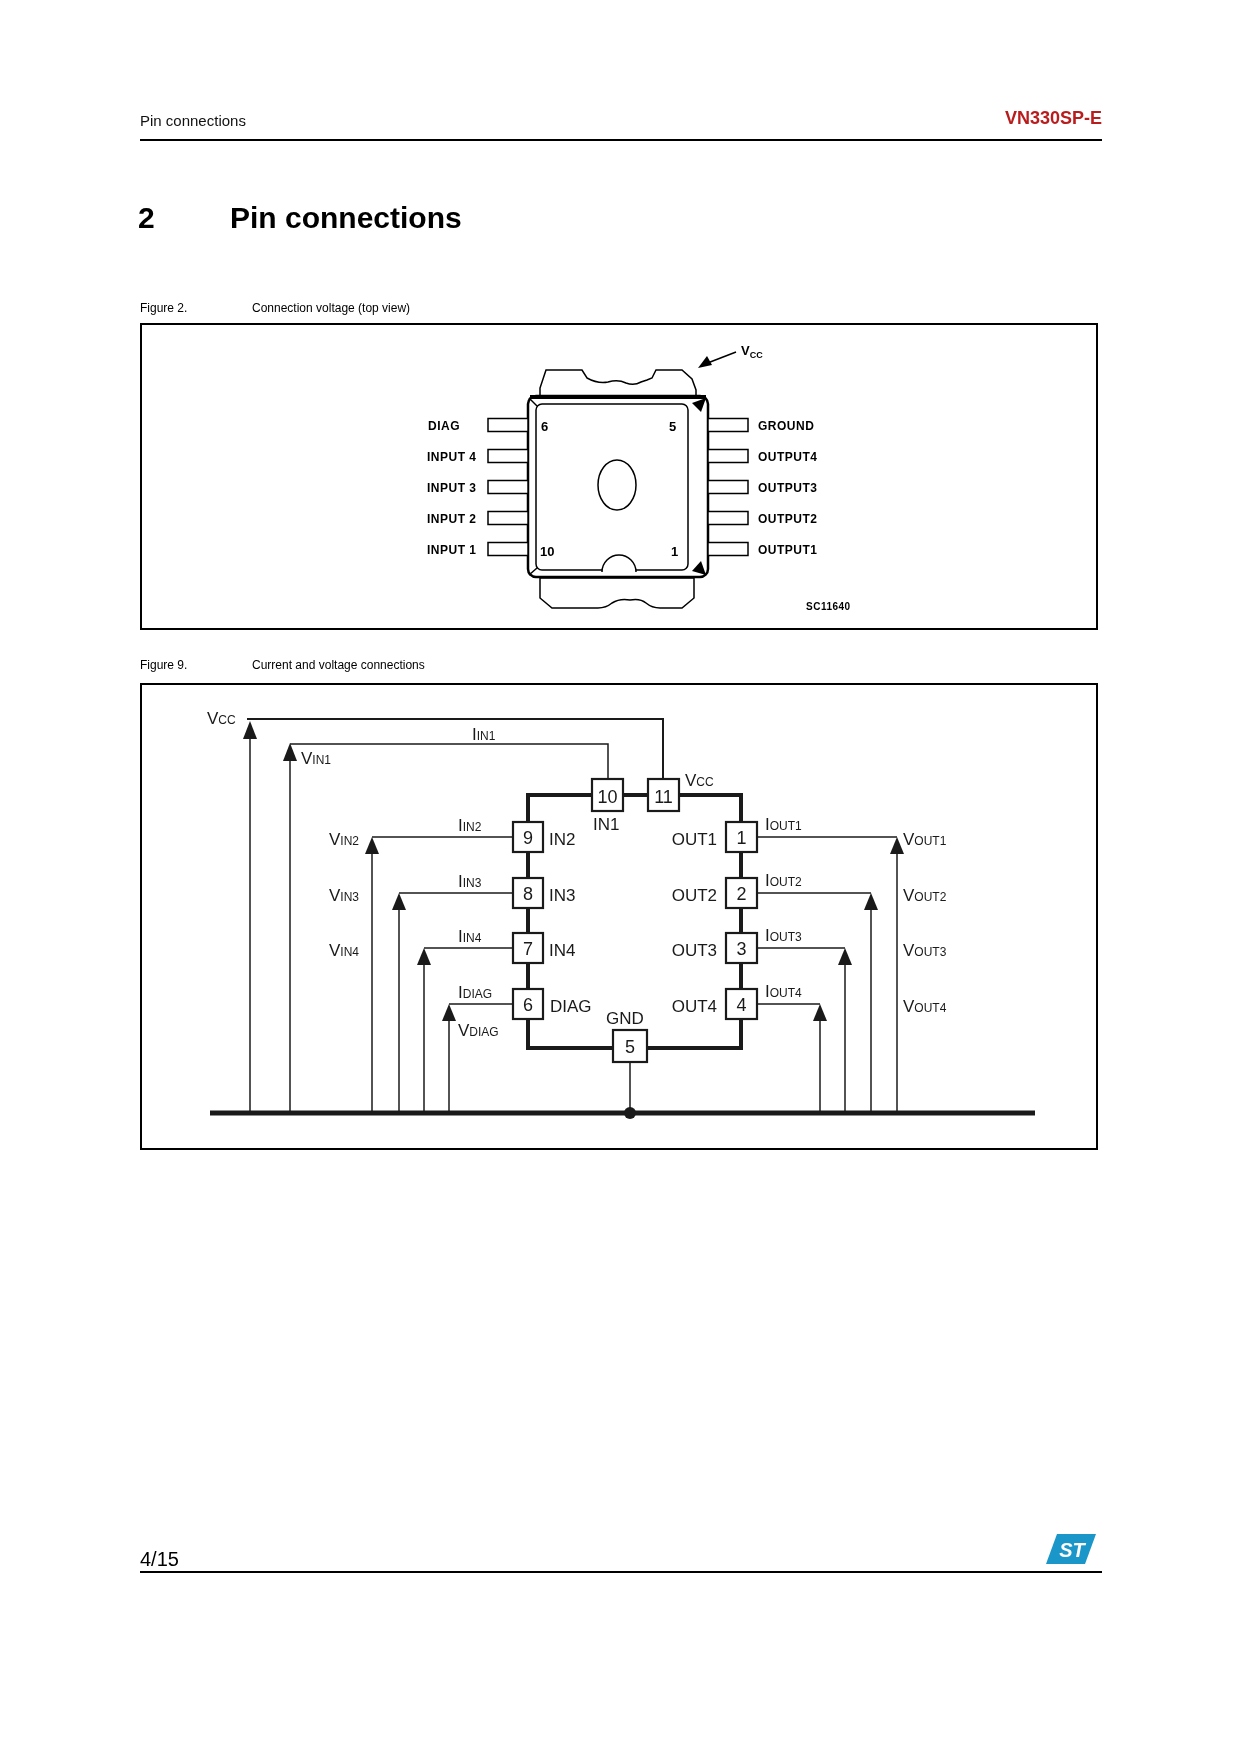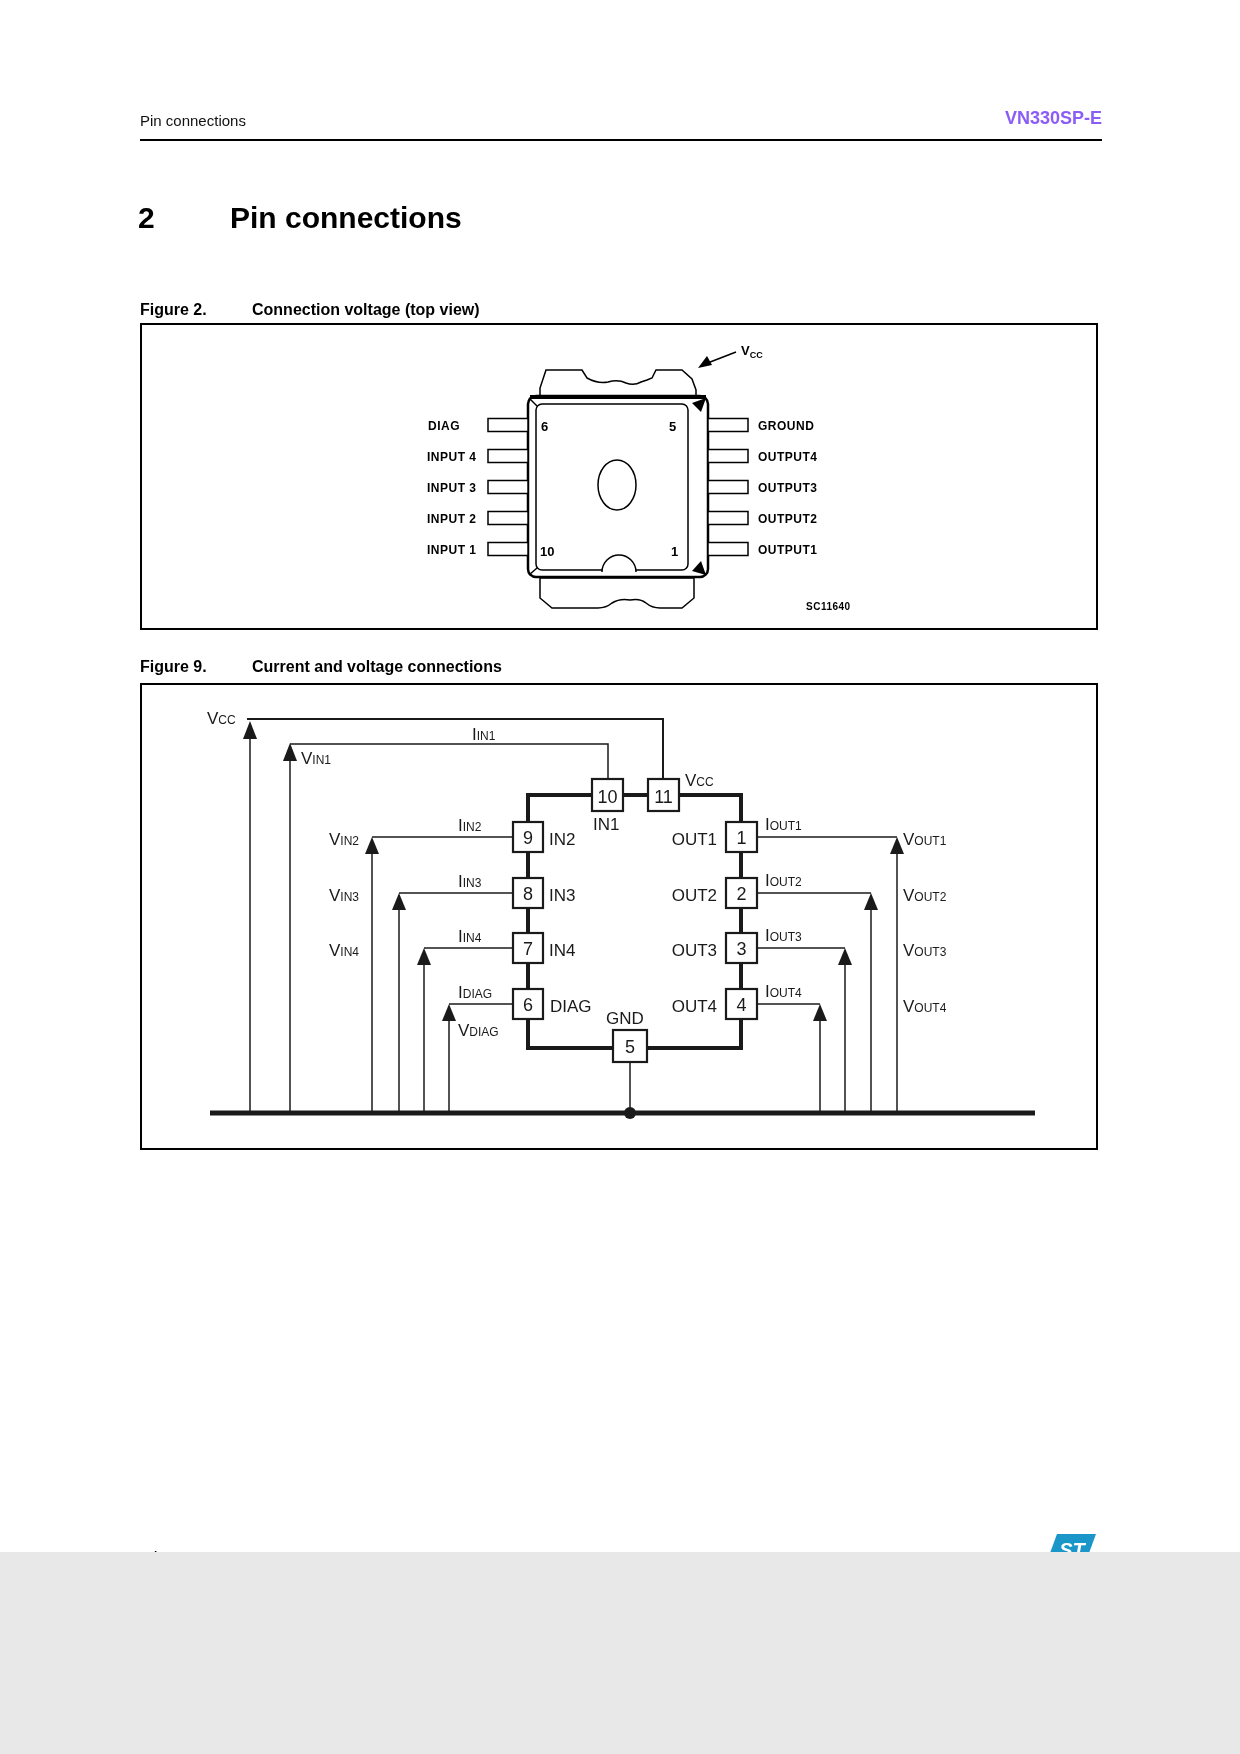--- a/index.html
+++ b/index.html
@@ -1,31 +1,31 @@
 <!DOCTYPE html>
 <html><head>
 <meta charset="utf-8">
 <style>
   html,body{margin:0;padding:0;background:#e8e8e8;}
   .page{
     position:relative;
-    width:1240px;height:1552px;
+    width:1240px;height:1754px;
     background:#ffffff;
     font-family:"Liberation Sans", sans-serif;
     color:#000;
     overflow:hidden;
     margin:0 auto;
   }
   .abs{position:absolute;}
   .hdr-left{left:140px;top:112px;font-size:15px;color:#111;}
-  .hdr-right{right:138px;top:108px;font-size:18px;font-weight:bold;color:#8b5cf6;}
+  .hdr-right{right:138px;top:108px;font-size:18px;font-weight:bold;color:#b91c1c;}
   .hdr-rule{left:140px;top:139px;width:962px;height:2px;background:#000;}
   .sec-num{left:138px;top:203px;font-size:30px;font-weight:bold;line-height:1;}
   .sec-title{left:230px;top:203px;font-size:30px;font-weight:bold;line-height:1;}
-  .cap{font-size:16px;font-weight:bold;line-height:1;}
+  .cap{font-size:12px;font-weight:normal;line-height:1;}
   .fig2-cap-label{left:140px;top:302px;}
   .fig2-cap-title{left:252px;top:302px;}
   .fig3-cap-label{left:140px;top:659px;}
   .fig3-cap-title{left:252px;top:659px;}
   .fig-svg{display:block;}
   .ftr-page{left:140px;top:1548px;font-size:20px;}
   .ftr-rule{left:140px;top:1571px;width:962px;height:2px;background:#000;}
   .logo{left:1046px;top:1534px;}
   
   text{font-family:"Liberation Sans", sans-serif;}

